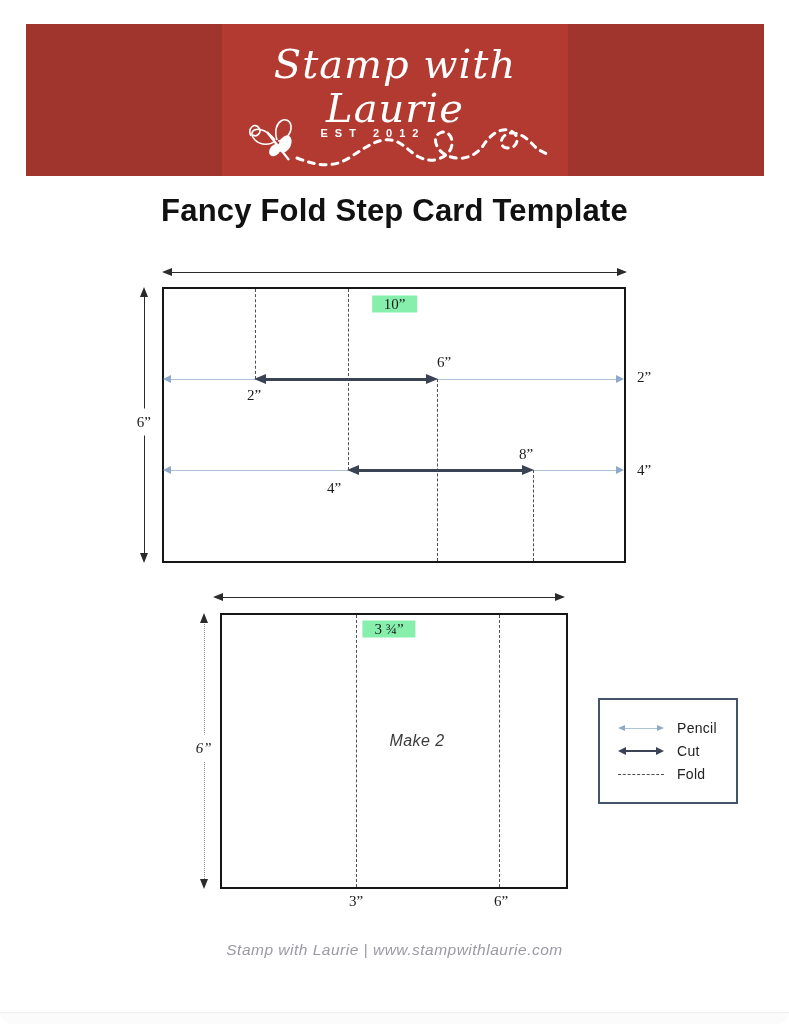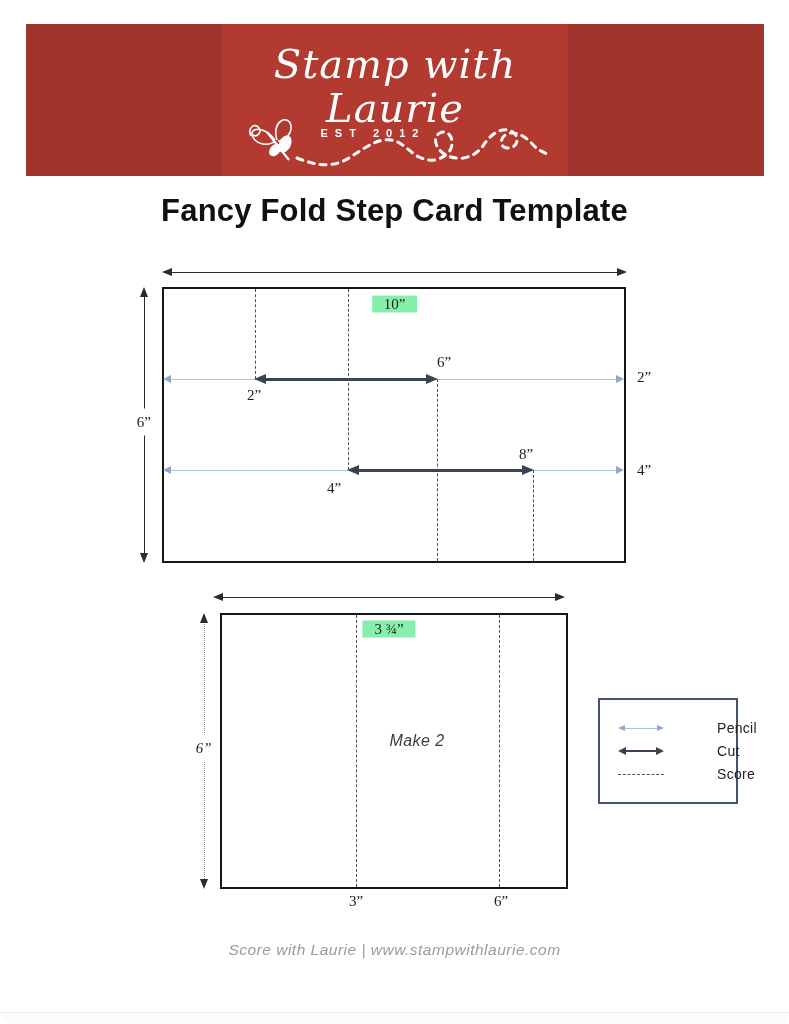--- a/index.html
+++ b/index.html
@@ -63,21 +63,21 @@
   
   .scoreline{position:absolute;width:0;border-left:1px dashed var(--score);}
 
   
   .note{position:absolute;font-size:16px;color:#3b3b3b;letter-spacing:.4px;text-align:center;}
 
   
   .legend{position:absolute;left:598px;top:698px;width:140px;height:106px;border:2px solid var(--legend-border);
     background:#fff;display:flex;flex-direction:column;justify-content:center;gap:9px;padding-left:18px;}
   .legend-row{display:flex;align-items:center;gap:13px;height:14px;}
-  .legend-label{font-size:14px;color:#222;letter-spacing:.3px;margin-left:40px;}
+  .legend-label{font-size:14px;color:#222;letter-spacing:.3px;}
   .sample{width:46px;height:9px;position:relative;flex:0 0 auto;}
   .sample .ln{left:5px;right:5px;top:4px;border-top:1px solid;}
   .sample .tl{left:0;top:1px;border-top:3.5px solid transparent;border-bottom:3.5px solid transparent;border-right:7px solid;}
   .sample .tr{right:0;top:1px;border-top:3.5px solid transparent;border-bottom:3.5px solid transparent;border-left:7px solid;}
   .sample-pencil .ln{border-top-color:var(--pencil);}
   .sample-pencil .tl{border-right-color:var(--pencil-head);}
   .sample-pencil .tr{border-left-color:var(--pencil-head);}
   .sample-cut .ln{border-top-width:2px;border-top-color:var(--cut);top:3.5px;}
   .sample-cut .tl{top:0.5px;border-top-width:4px;border-bottom-width:4px;border-right-width:8px;border-right-color:var(--cut);}
   .sample-cut .tr{top:0.5px;border-top-width:4px;border-bottom-width:4px;border-left-width:8px;border-left-color:var(--cut);}
@@ -196,20 +196,20 @@
         <i class="ln"></i>
           <i class="tri tl"></i>
           <i class="tri tr"></i>
       </span>
       <span class="legend-label">Cut</span>
     </div>
     <div class="legend-row">
       <span class="sample sample-score">
         <i class="ln"></i>
       </span>
-      <span class="legend-label">Score</span>
-    </div>
-  </div>
-
-  <div class="footer">Score with Laurie | www.stampwithlaurie.com</div>
+      <span class="legend-label">Fold</span>
+    </div>
+  </div>
+
+  <div class="footer">Stamp with Laurie | www.stampwithlaurie.com</div>
   <div class="bottom-strip"></div>
 
 </div>
 
 </body></html>

